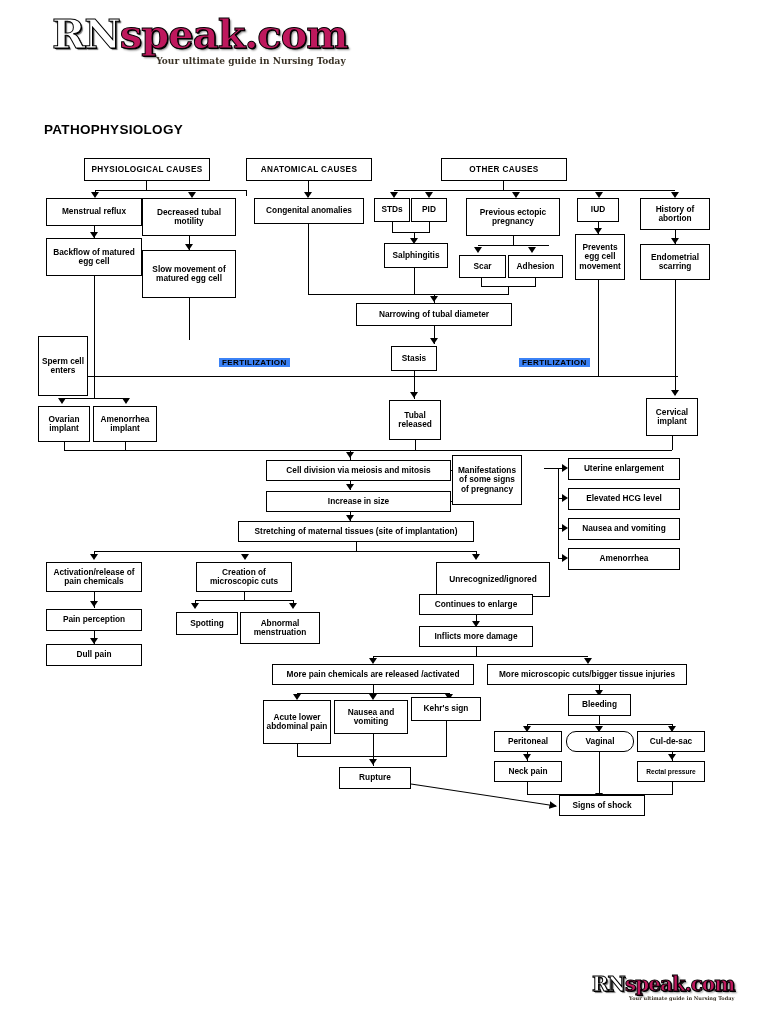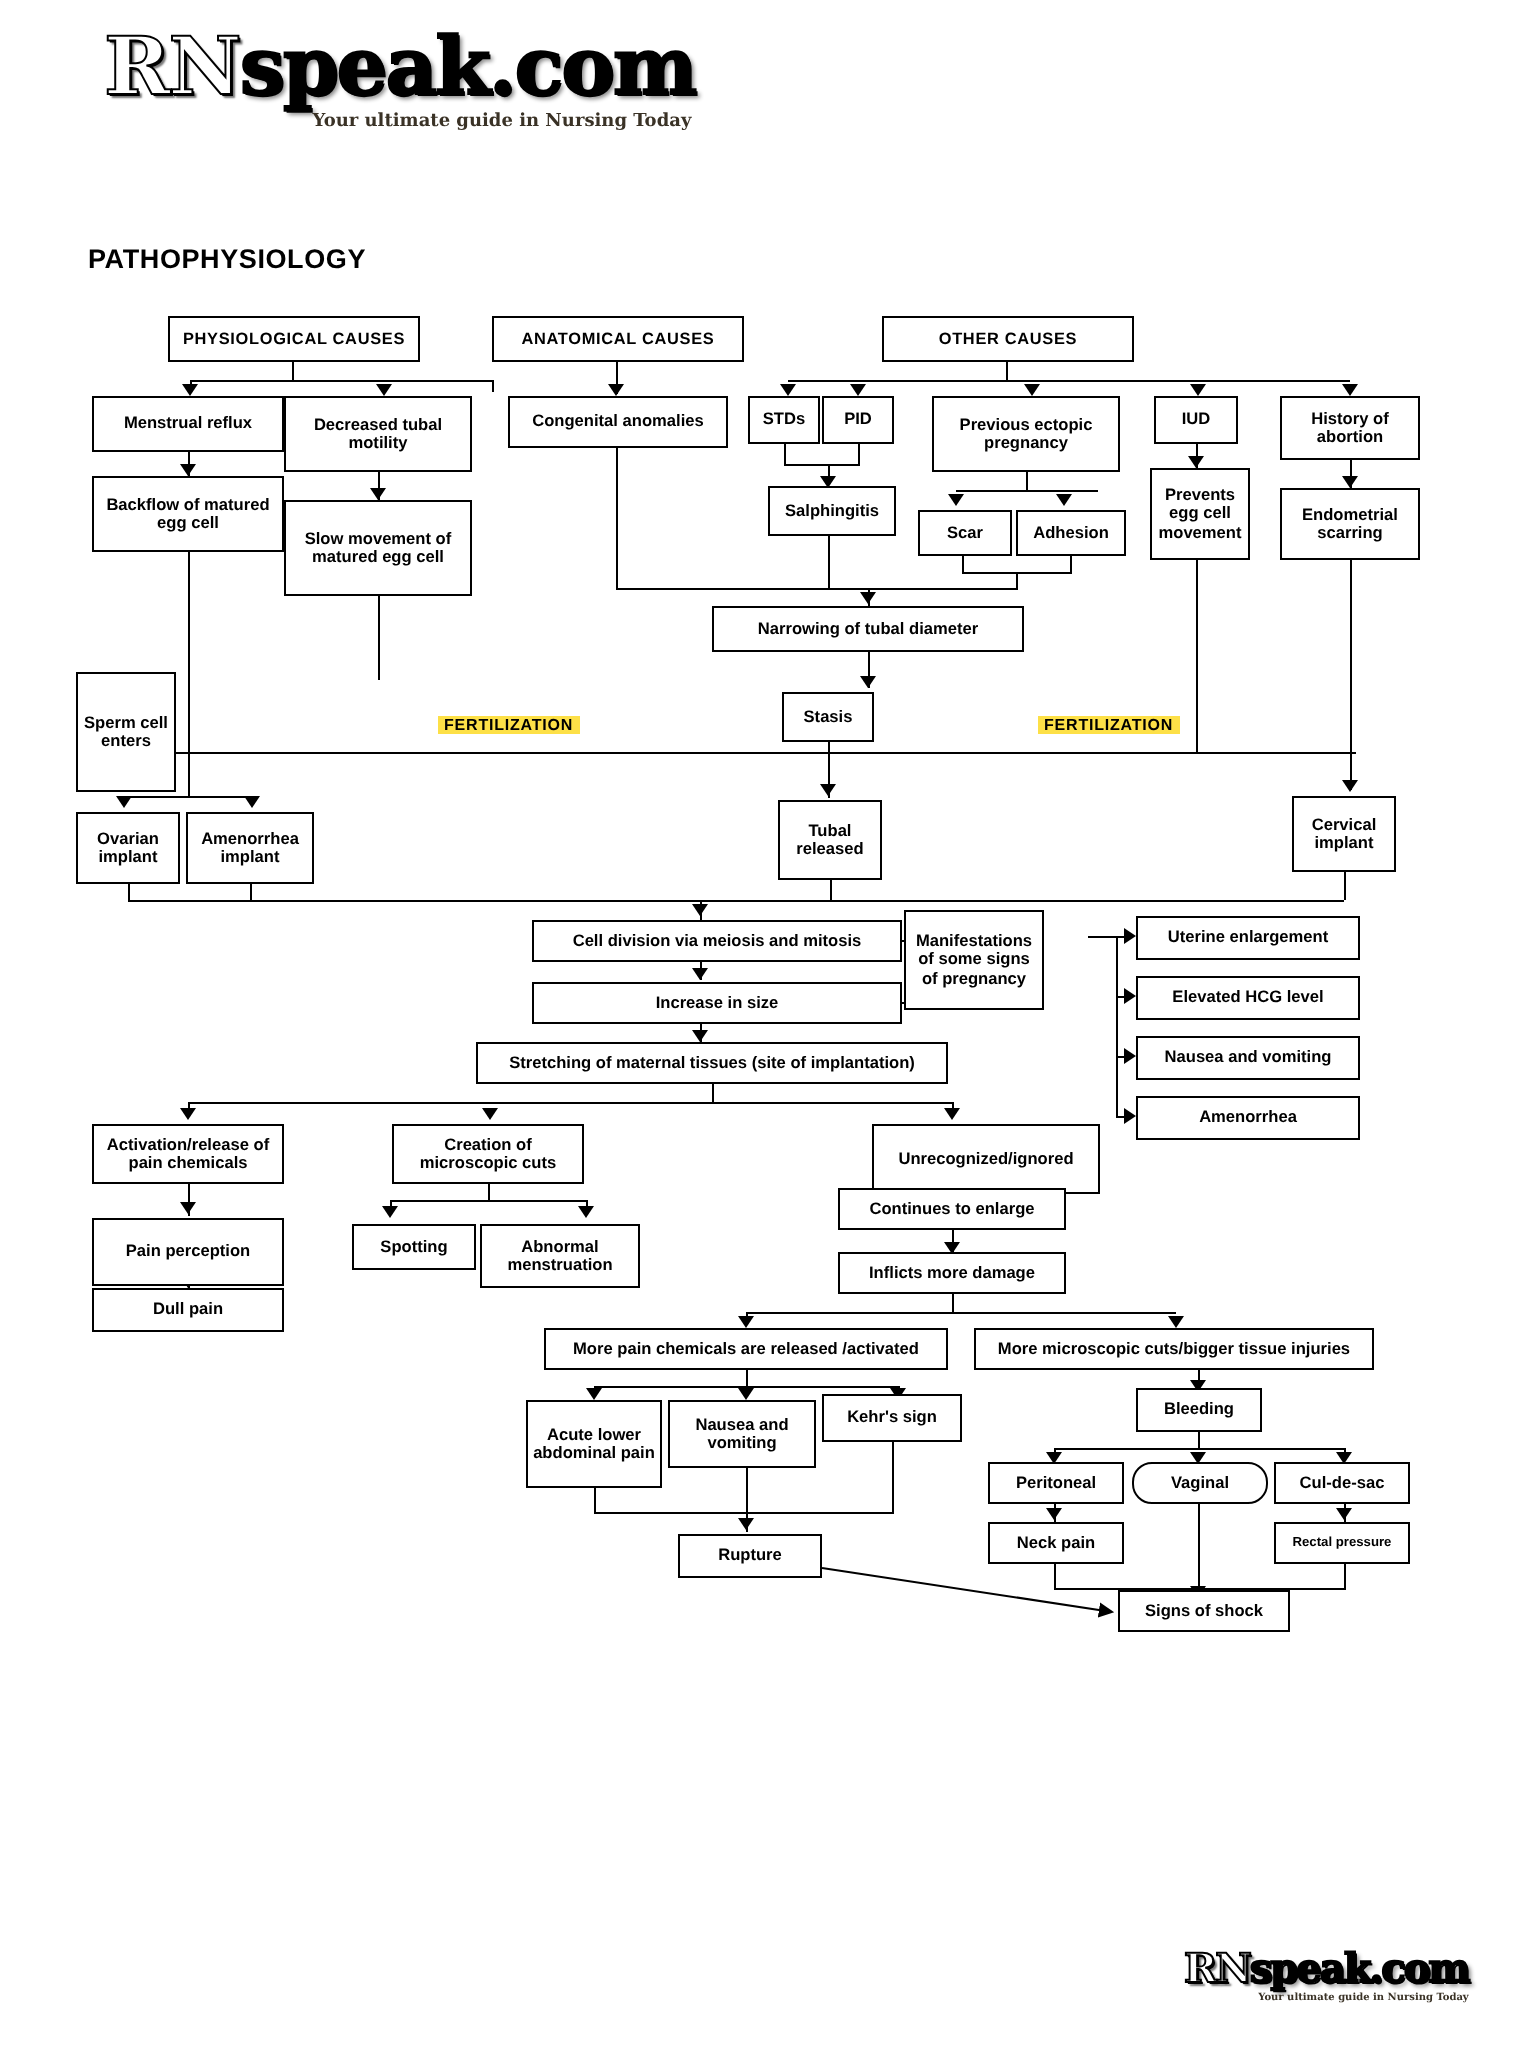--- a/index.html
+++ b/index.html
@@ -15,21 +15,21 @@
   .logo .lwrap{position:relative;display:inline-block;line-height:1;}
   .logo .rn{
     font-family:"DejaVu Serif",serif;font-weight:bold;font-style:normal;
     color:#ffffff;
     -webkit-text-stroke:1px #000;
     text-shadow:1px 1px 0 #000,2px 2px 1px #777;
     letter-spacing:-1px;
   }
   .logo .speak{
     font-family:"DejaVu Serif",serif;font-weight:bold;
-    color:#000000;
+    color:#be185d;
     -webkit-text-stroke:1px #000;
     text-shadow:1px 1px 0 #000,2px 2px 2px #888;
     letter-spacing:-1px;
   }
   .logo .tag{
     display:block;text-align:right;
     font-family:"DejaVu Serif",serif;font-weight:bold;
     color:#3a3226;white-space:nowrap;
   }
 
@@ -63,21 +63,21 @@
   .ln{position:absolute;background:#000;z-index:1;}
   .lnv{width:1.1px;}
   .lnh{height:1.1px;}
   .ar{position:absolute;width:0;height:0;z-index:2;
       border-left:4px solid transparent;border-right:4px solid transparent;
       border-top:6px solid #000;}
   .ar-r{position:absolute;width:0;height:0;z-index:2;
       border-top:4px solid transparent;border-bottom:4px solid transparent;
       border-left:6px solid #000;}
 
-  .flabel{position:absolute;font-size:8px;font-weight:bold;letter-spacing:.4px;z-index:3;background:#fde047;padding:0 3px;}
+  .flabel{position:absolute;font-size:8px;font-weight:bold;letter-spacing:.4px;z-index:3;background:#3b82f6;padding:0 3px;}
 
   #diag-svg{position:absolute;left:0;top:0;width:768px;height:1024px;z-index:1;pointer-events:none;}
 </style>
 </head>
 <body>
 
 <div id="page">
 
   <div class="logo" id="logo-top">
     <span class="lwrap">
@@ -252,21 +252,21 @@
   <div class="ln lnh" style="left:94px;top:551px;width:382px;"></div>
   <div class="ln lnv" style="left:94px;top:551px;height:6px;"></div>
   <div class="ln lnv" style="left:476px;top:551px;height:6px;"></div>
   <div class="ar" style="left:90px;top:554px;"></div>
   <div class="ar" style="left:241px;top:554px;"></div>
   <div class="ar" style="left:472px;top:554px;"></div>
 
   <div class="node" style="left:46px;top:562px;width:96px;height:30px;">Activation/release of pain chemicals</div>
   <div class="ln lnv" style="left:94px;top:592px;height:16px;"></div>
   <div class="ar" style="left:90px;top:601px;"></div>
-  <div class="node" style="left:46px;top:609px;width:96px;height:34px;">Pain perception</div>
+  <div class="node" style="left:46px;top:609px;width:96px;height:22px;">Pain perception</div>
   <div class="ln lnv" style="left:94px;top:631px;height:13px;"></div>
   <div class="ar" style="left:90px;top:638px;"></div>
   <div class="node" style="left:46px;top:644px;width:96px;height:22px;">Dull pain</div>
 
   <div class="node" style="left:196px;top:562px;width:96px;height:30px;">Creation of microscopic cuts</div>
   <div class="ln lnv" style="left:244px;top:592px;height:8px;"></div>
   <div class="ln lnh" style="left:195px;top:600px;width:98px;"></div>
   <div class="ln lnv" style="left:195px;top:600px;height:6px;"></div>
   <div class="ln lnv" style="left:293px;top:600px;height:6px;"></div>
   <div class="ar" style="left:191px;top:603px;"></div>

